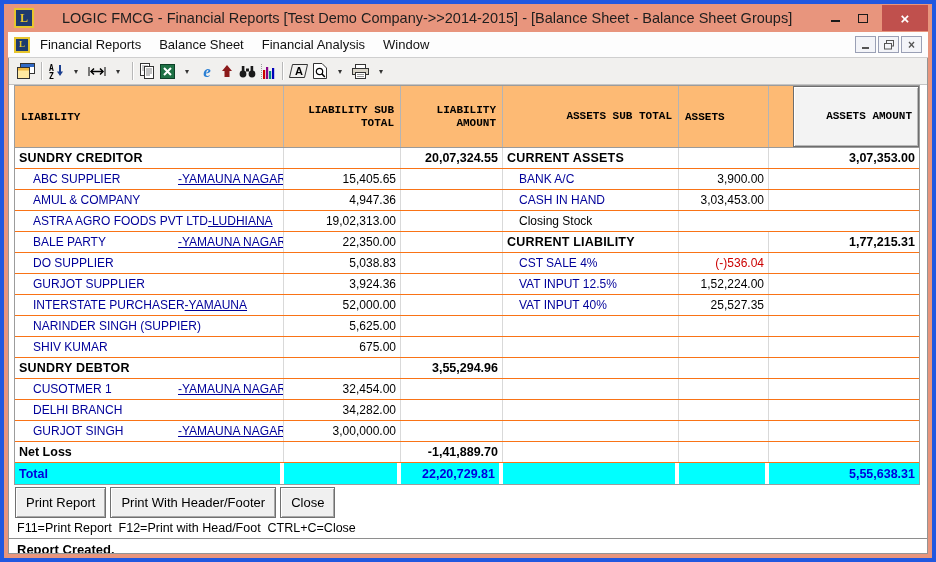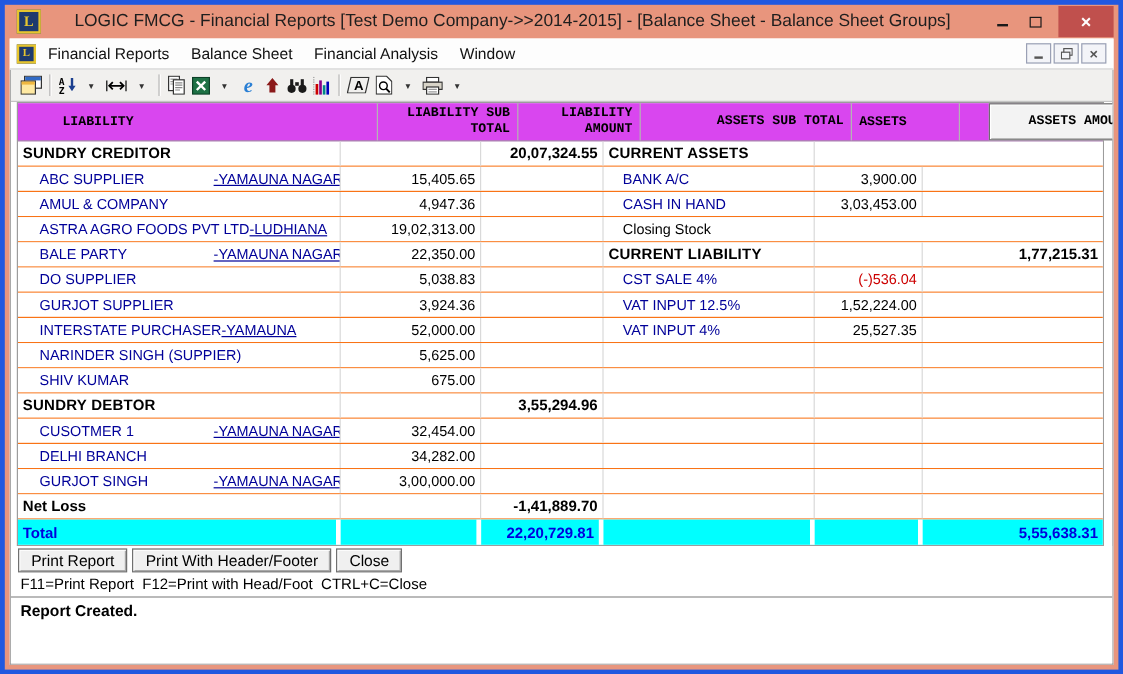--- a/index.html
+++ b/index.html
@@ -41,21 +41,21 @@
   .toolbar { height:27px; flex:0 0 auto; background:#f1f0ee; border-bottom:1px solid #c4c4c4;
              display:flex; align-items:center; padding:0 6px; }
   .tbtn { height:22px; min-width:20px; display:flex; align-items:center; justify-content:center; padding:0 2px; }
   .chev { font-size:8px; color:#333; padding:0 3px; }
   .tsep { width:1px; height:18px; background:#b8b8b8; box-shadow:1px 0 0 #fff; margin:0 4px; }
   .ie-e { color:#2a7fd4; font-style:italic; font-weight:bold; font-size:17px; font-family:"Liberation Serif",serif; line-height:1; }
 
   
   .grid { margin:0 5px; border:1px solid #9c9c9c; background:#fff; width:906px; flex:0 0 auto; }
   .thead, .trow { display:grid; grid-template-columns:269px 117px 102px 176px 90px 150px; }
-  .thead { height:32px; background:#d946ef; border-bottom:1px solid #9a9a9a;padding-left:31px; }
+  .thead { height:62px; background:#fdba74; border-bottom:1px solid #9a9a9a; }
   .hc { border-right:1px solid #b4b4b4; display:flex; align-items:center; padding:2px 6px;
         font-family:"Liberation Mono","DejaVu Sans Mono",monospace; font-size:11px; font-weight:bold; color:#000; }
   .hc:last-child { border-right:none; }
   .hc.hnum { justify-content:flex-end; }
   .hc.hnum span { text-align:right; line-height:13px; }
   .hc.raised { background:#f3f3f3; border:1px solid #6e6e6e; box-shadow:inset 1px 1px 0 #ffffff, inset -1px -1px 0 #b9b9b9;margin-left:24px; }
 
   .trow { height:21px; border-bottom:1px solid #f97316; background:#fff; }
   .c { border-right:1px solid #d9d9d9; display:flex; align-items:center; padding:0 4px; font-size:12px;
        color:#000; white-space:nowrap; overflow:hidden; }
@@ -74,21 +74,21 @@
   .r-neg .c5 { color:#cc0000; }
 
   .trow.total { border-bottom:none; }
   .total .c { background:#00ffff; border-right:4px solid #ffffff; color:#0000dd; font-weight:bold; }
   .total .c:last-child { border-right:none; }
   .total .c1 { font-size:12.5px; }
   .total .c3, .total .c6 { font-size:12.5px; }
 
   
   .buttons-row { flex:0 0 auto; padding:2px 0 1px 6px; display:flex; gap:4px; background:#fff; }
-  .btn { height:20px; background:#f0f0f0; border:1px solid #707070;
+  .btn { height:31px; background:#f0f0f0; border:1px solid #707070;
          box-shadow:inset 1px 1px 0 #ffffff, inset -1px -1px 0 #a8a8a8;
          font-size:13px; color:#000; padding:0 10px; display:flex; align-items:center; font-family:"Liberation Sans",sans-serif; }
   .hint-bar { flex:0 0 auto; font-size:12.5px; color:#000; padding:2px 8px 3px 8px; white-space:pre; background:#fff; }
   .status-bar { flex:1 1 auto; border-top:1px solid #8e8e8e; box-shadow:inset 0 1px 0 #ffffff;
                 font-size:13px; font-weight:bold; color:#000; padding:3px 8px; background:#fff; }
 </style>
 </head>
 <body>
 
 <div class="desktop">
@@ -262,20 +262,21 @@
     <div class="c c1">
                   <span class="nm">SUNDRY CREDITOR</span>
                   <span class="loc"></span>
                 </div>
     <div class="c c2 num"></div>
     <div class="c c3 num">20,07,324.55</div>
     <div class="c c4">
                   <span class="nm2">CURRENT ASSETS</span>
                 </div>
     <div class="c c5 num"></div>
+    <div class="c c6 num">3,07,353.00</div>
   </div>
               <div class="trow l-detail r-detail">
     <div class="c c1">
                   <span class="nm">ABC SUPPLIER</span>
                   <span class="loc">-YAMAUNA NAGAR</span>
                 </div>
     <div class="c c2 num">15,405.65</div>
     <div class="c c3 num"></div>
     <div class="c c4">
                   <span class="nm2">BANK A/C</span>
@@ -348,21 +349,21 @@
     <div class="c c6 num"></div>
   </div>
               <div class="trow l-detail r-detail">
     <div class="c c1">
                   <span class="nm">INTERSTATE PURCHASER</span>
                   <span class="loc">-YAMAUNA</span>
                 </div>
     <div class="c c2 num">52,000.00</div>
     <div class="c c3 num"></div>
     <div class="c c4">
-                  <span class="nm2">VAT INPUT 4%</span>
+                  <span class="nm2">VAT INPUT 40%</span>
                 </div>
     <div class="c c5 num">25,527.35</div>
     <div class="c c6 num"></div>
   </div>
               <div class="trow l-detail">
     <div class="c c1">
                   <span class="nm">NARINDER SINGH (SUPPIER)</span>
                   <span class="loc"></span>
                 </div>
     <div class="c c2 num">5,625.00</div>

